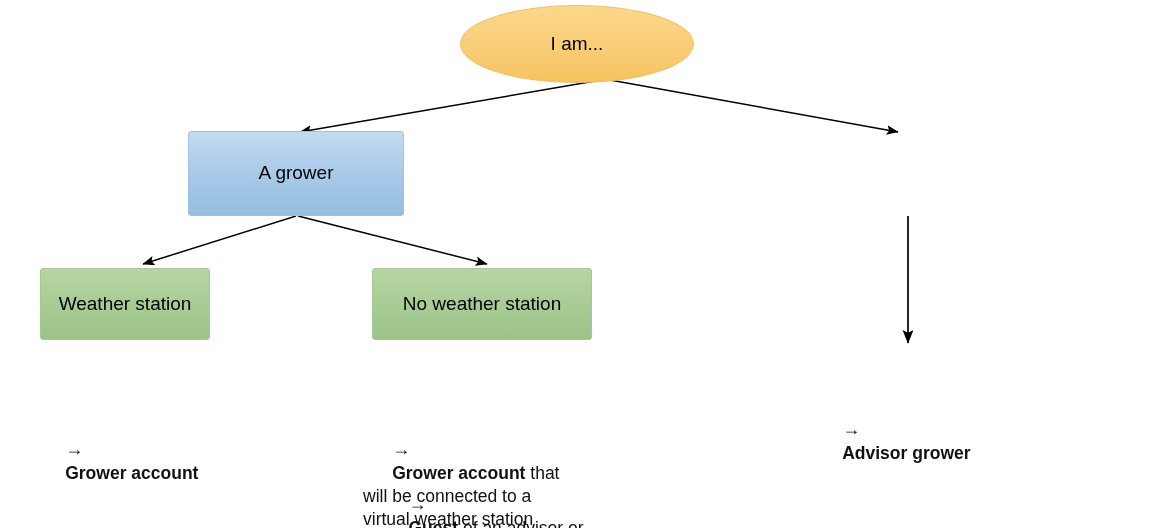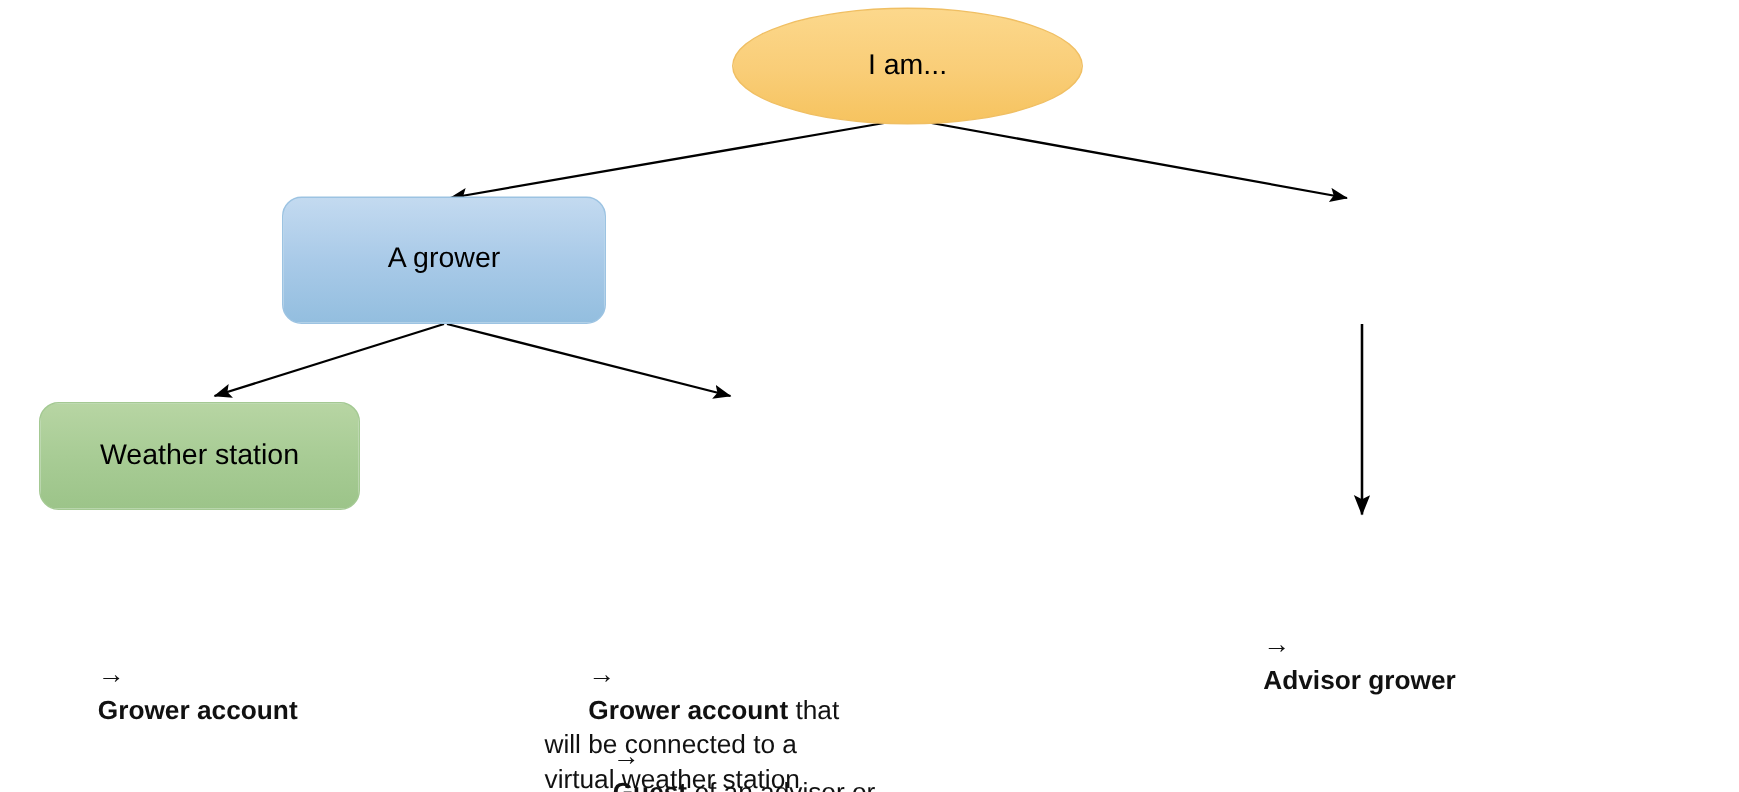--- a/index.html
+++ b/index.html
@@ -41,21 +41,21 @@
     z-index: 2;
   }
 
   .node-ellipse {
     border-radius: 50%;
     background: linear-gradient(180deg, #fcd88c 0%, #f9cd77 55%, #f6c35f 100%);
     border: 1px solid #f0bf63;
   }
 
   .node-rect {
-    border-radius: 13px;
+    border-radius: 3px;
     text-align: center;
   }
 
   .node-grower {
     background: linear-gradient(180deg, #c3daf0 0%, #a9cae8 50%, #93bedf 100%);
     border: 1px solid #9cc3e2;
   }
 
   .node-advisor {
     background: linear-gradient(180deg, #b0bee4 0%, #97a8dc 50%, #8697d4 100%);
@@ -103,33 +103,36 @@
 
     <line x1="610" y1="80" x2="898" y2="132" stroke="#000000" stroke-width="1.5" marker-end="url(#arrowhead)"></line>
 
     <line x1="296" y1="216" x2="143" y2="264" stroke="#000000" stroke-width="1.5" marker-end="url(#arrowhead)"></line>
 
     <line x1="298" y1="216" x2="487" y2="264" stroke="#000000" stroke-width="1.5" marker-end="url(#arrowhead)"></line>
 
     <line x1="908" y1="216" x2="908" y2="343" stroke="#000000" stroke-width="1.7" marker-end="url(#arrowhead)"></line>
   </svg>
 
-  <div class="node node-ellipse" style="left:488px; top:5px; width:234px; height:78px;">
+  <div class="node node-ellipse" style="left:460px; top:5px; width:234px; height:78px;">
     <span>I am...</span>
   </div>
 
   <div class="node node-rect node-grower" style="left:188px; top:131px; width:216px; height:85px;">
     <span>A grower</span>
   </div>
 
 
-  <div class="node node-rect node-green" style="left:26px; top:268px; width:214px; height:72px;">
+  <div class="node node-rect node-green" style="left:40px; top:268px; width:170px; height:72px;">
     <span>Weather station</span>
   </div>
 
+  <div class="node node-rect node-green" style="left:372px; top:268px; width:220px; height:72px;">
+    <span>No weather station</span>
+  </div>
 
   <div class="textblock" style="left:36px; top:368px; width:260px;">
     <div>
       <span class="arrow">→</span>
       <b>Grower account</b>
     </div>
     
   </div>
 
   <div class="textblock" style="left:363px; top:368px; width:240px;">

